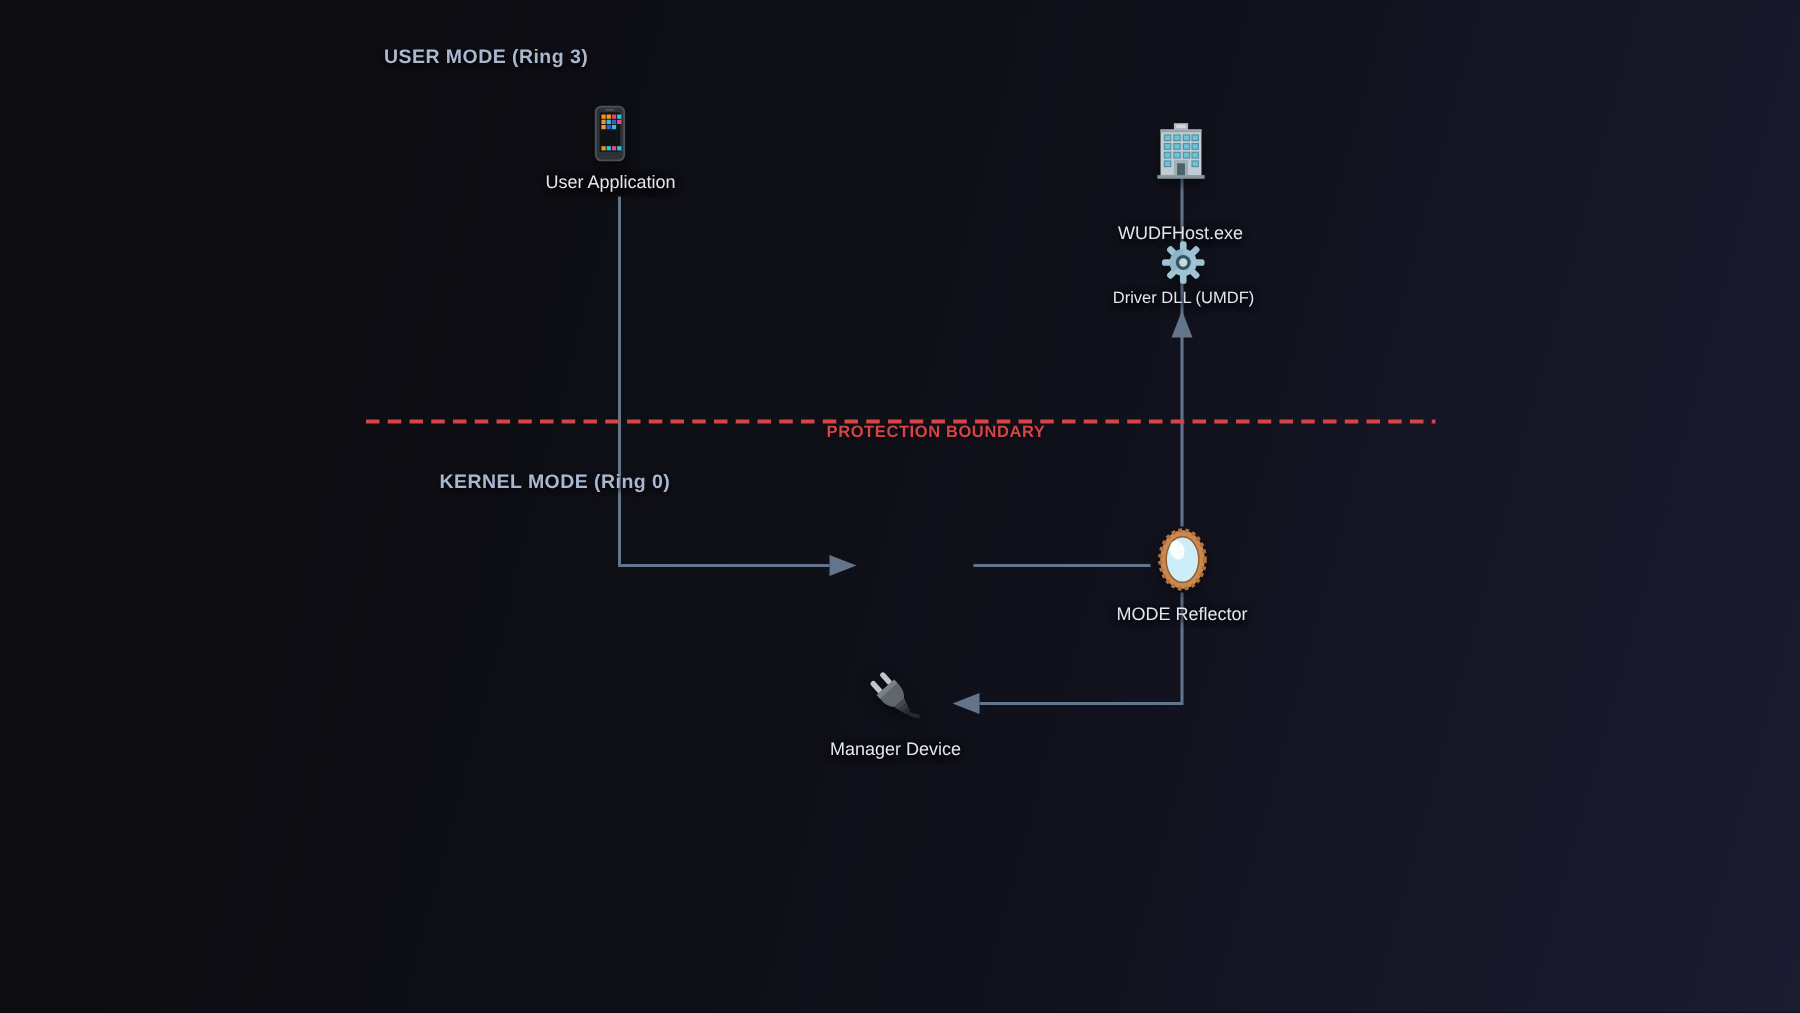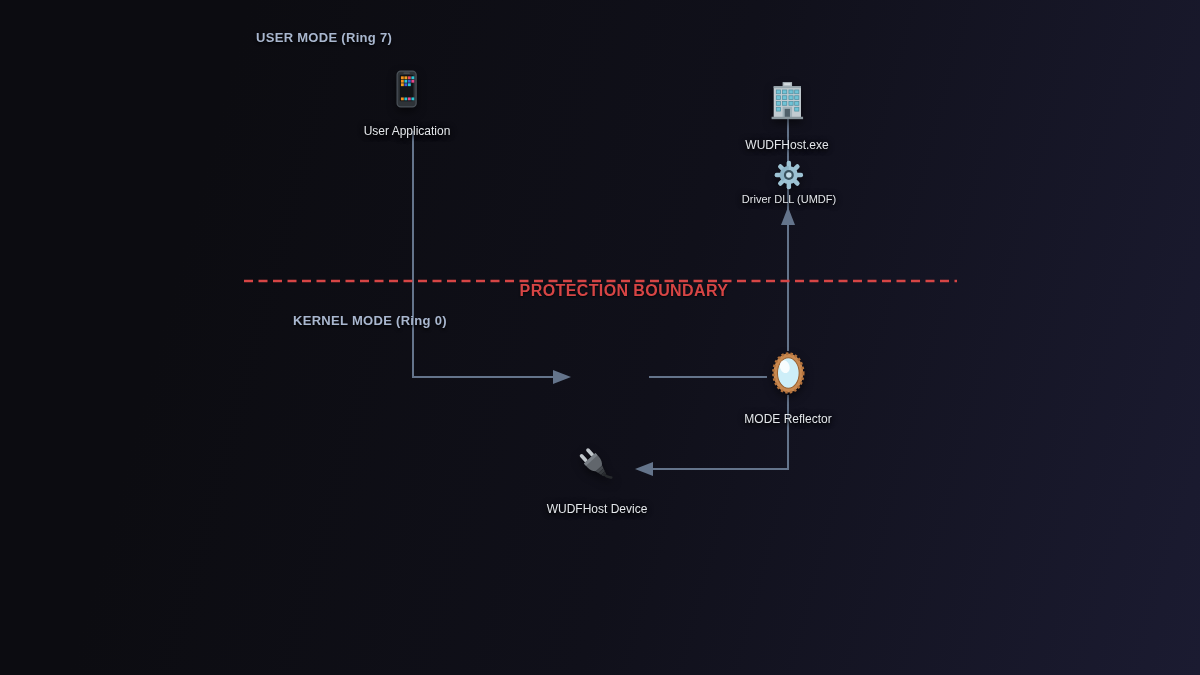--- a/index.html
+++ b/index.html
@@ -8,31 +8,31 @@
     background:linear-gradient(105deg,#0c0c11 18%,#10101a 55%,#1b1b31 100%);
     font-family:"Liberation Sans",sans-serif;
   }
   svg.overlay{position:absolute;left:0;top:0;width:1200px;height:675px;display:block;}
   .mode-label{
     position:absolute;font-size:13px;font-weight:bold;color:#a9b7cf;
     letter-spacing:.3px;text-shadow:0 2px 3px rgba(0,0,0,.8);
   }
   .boundary-label{
     position:absolute;left:624px;top:282px;transform:translateX(-50%);
-    font-size:16px;font-weight:bold;color:#d64545;letter-spacing:.4px;
+    font-size:11px;font-weight:bold;color:#d64545;letter-spacing:.4px;
     text-shadow:0 1px 2px rgba(0,0,0,.8);white-space:nowrap;
   }
   .node{
     position:absolute;transform:translateX(-50%);
     display:flex;flex-direction:column;align-items:center;
   }
   .node .icon{display:block;filter:drop-shadow(0 4px 4px rgba(0,0,0,.5));}
   .node .icon svg{display:block;}
   .node-label{
-    margin-top:16px;font-size:12px;color:#e3e6ea;white-space:nowrap;
+    margin-top:6px;font-size:12px;color:#e3e6ea;white-space:nowrap;
     text-shadow:0 2px 4px rgba(0,0,0,.95), 0 0 6px rgba(0,0,0,.7);
   }
   .node-driver .node-label{font-size:11px;margin-top:2px;}
   .footer{position:absolute;left:0;right:0;bottom:0;height:115px;}
 </style>
 </head>
 <body>
 
 <div class="stage">
 
@@ -45,21 +45,21 @@
 
     <path d="M788 117 L788 351" fill="none" stroke="#64748b" stroke-width="2"></path>
     <polygon points="781,225 788,207 795,225" fill="#64748b"></polygon>
 
     <path d="M788 395 L788 469 L653 469" fill="none" stroke="#64748b" stroke-width="2"></path>
     <polygon points="653,462 635,469 653,476" fill="#64748b"></polygon>
 
     <line x1="244" y1="281" x2="957" y2="281" stroke="#d64545" stroke-width="2.6" stroke-dasharray="9 5.5"></line>
   </svg>
 
-  <div class="mode-label" style="left:256px;top:30px;">USER MODE (Ring 7)</div>
+  <div class="mode-label" style="left:256px;top:30px;">USER MODE (Ring 3)</div>
   <div class="mode-label" style="left:256px;top:313px;margin-left:37px;">KERNEL MODE (Ring 0)</div>
   <div class="boundary-label">PROTECTION BOUNDARY</div>
 
   <div class="node" style="left:407px;top:70px;">
     <span class="icon">
       <svg width="38" height="38" viewBox="0 0 36 36">
         <rect x="9" y="1" width="18" height="34" rx="3.5" fill="#2e3338" stroke="#4a5158" stroke-width="1.2"></rect>
         <rect x="11.5" y="4.5" width="13" height="25" rx="1" fill="#101316"></rect>
         <rect x="15" y="2.4" width="6" height="1.2" rx="0.6" fill="#4a5158"></rect>
         <g>
@@ -77,21 +77,21 @@
           <rect x="12.6" y="26" width="2.7" height="2.7" fill="#f0921e"></rect>
             <rect x="15.9" y="26" width="2.7" height="2.7" fill="#29c5d6"></rect>
             <rect x="19.2" y="26" width="2.7" height="2.7" fill="#e8488a"></rect>
             <rect x="22.5" y="26" width="2.7" height="2.7" fill="#29c5d6"></rect>
         </g>
       </svg>
     </span>
     <span class="node-label">User Application</span>
   </div>
 
-  <div class="node" style="left:787px;top:80px;">
+  <div class="node" style="left:787px;top:80px;gap:20px;">
     <span class="icon">
       <svg width="42" height="42" viewBox="0 0 40 40">
         <rect x="15.5" y="2" width="9" height="4.5" fill="#aeb9bf"></rect>
         <rect x="17" y="3" width="6" height="2" fill="#d4dbdf"></rect>
         <rect x="7" y="6" width="26" height="30" fill="#c2cbd1"></rect>
         <rect x="7" y="6" width="26" height="1.8" fill="#97a6ad"></rect>
         <g fill="#6fc3d6" stroke="#4d8fa0" stroke-width="0.7">
           <rect x="9.5" y="9.5" width="4" height="3.6"></rect>
             <rect x="15.5" y="9.5" width="4" height="3.6"></rect>
             <rect x="21.5" y="9.5" width="4" height="3.6"></rect>
@@ -156,21 +156,21 @@
           <path d="M12.2 9.5 h15.6 v5.5 c0 3.2 -1.6 6.8 -3.8 8.4 h-8 c-2.2 -1.6 -3.8 -5.2 -3.8 -8.4 z" fill="#61666c"></path>
           <path d="M12.2 9.5 h15.6 v3.2 h-15.6 z" fill="#7a8artifact087" opacity="0"></path>
           <path d="M12.2 9.5 h15.6 v3.2 h-15.6 z" fill="#7a8087"></path>
           <path d="M15.6 23.4 h8.8 l-0.9 3 h-7 z" fill="#45494e"></path>
           <path d="M16.5 26.4 h7 l-0.9 3 h-5.2 z" fill="#383c40"></path>
           <path d="M17.4 29.4 h5.2 l-0.7 2.6 h-3.8 z" fill="#2c2f33"></path>
           <path d="M20 32 c0 3 1.6 4.2 3.2 6.4" stroke="#26292c" stroke-width="2.4" fill="none" stroke-linecap="round"></path>
         </g>
       </svg>
     </span>
-    <span class="node-label">WUDFHost Device</span>
+    <span class="node-label">Manager Device</span>
   </div>
 
   <div class="footer">
     
     
     
   </div>
 
 </div>
 

